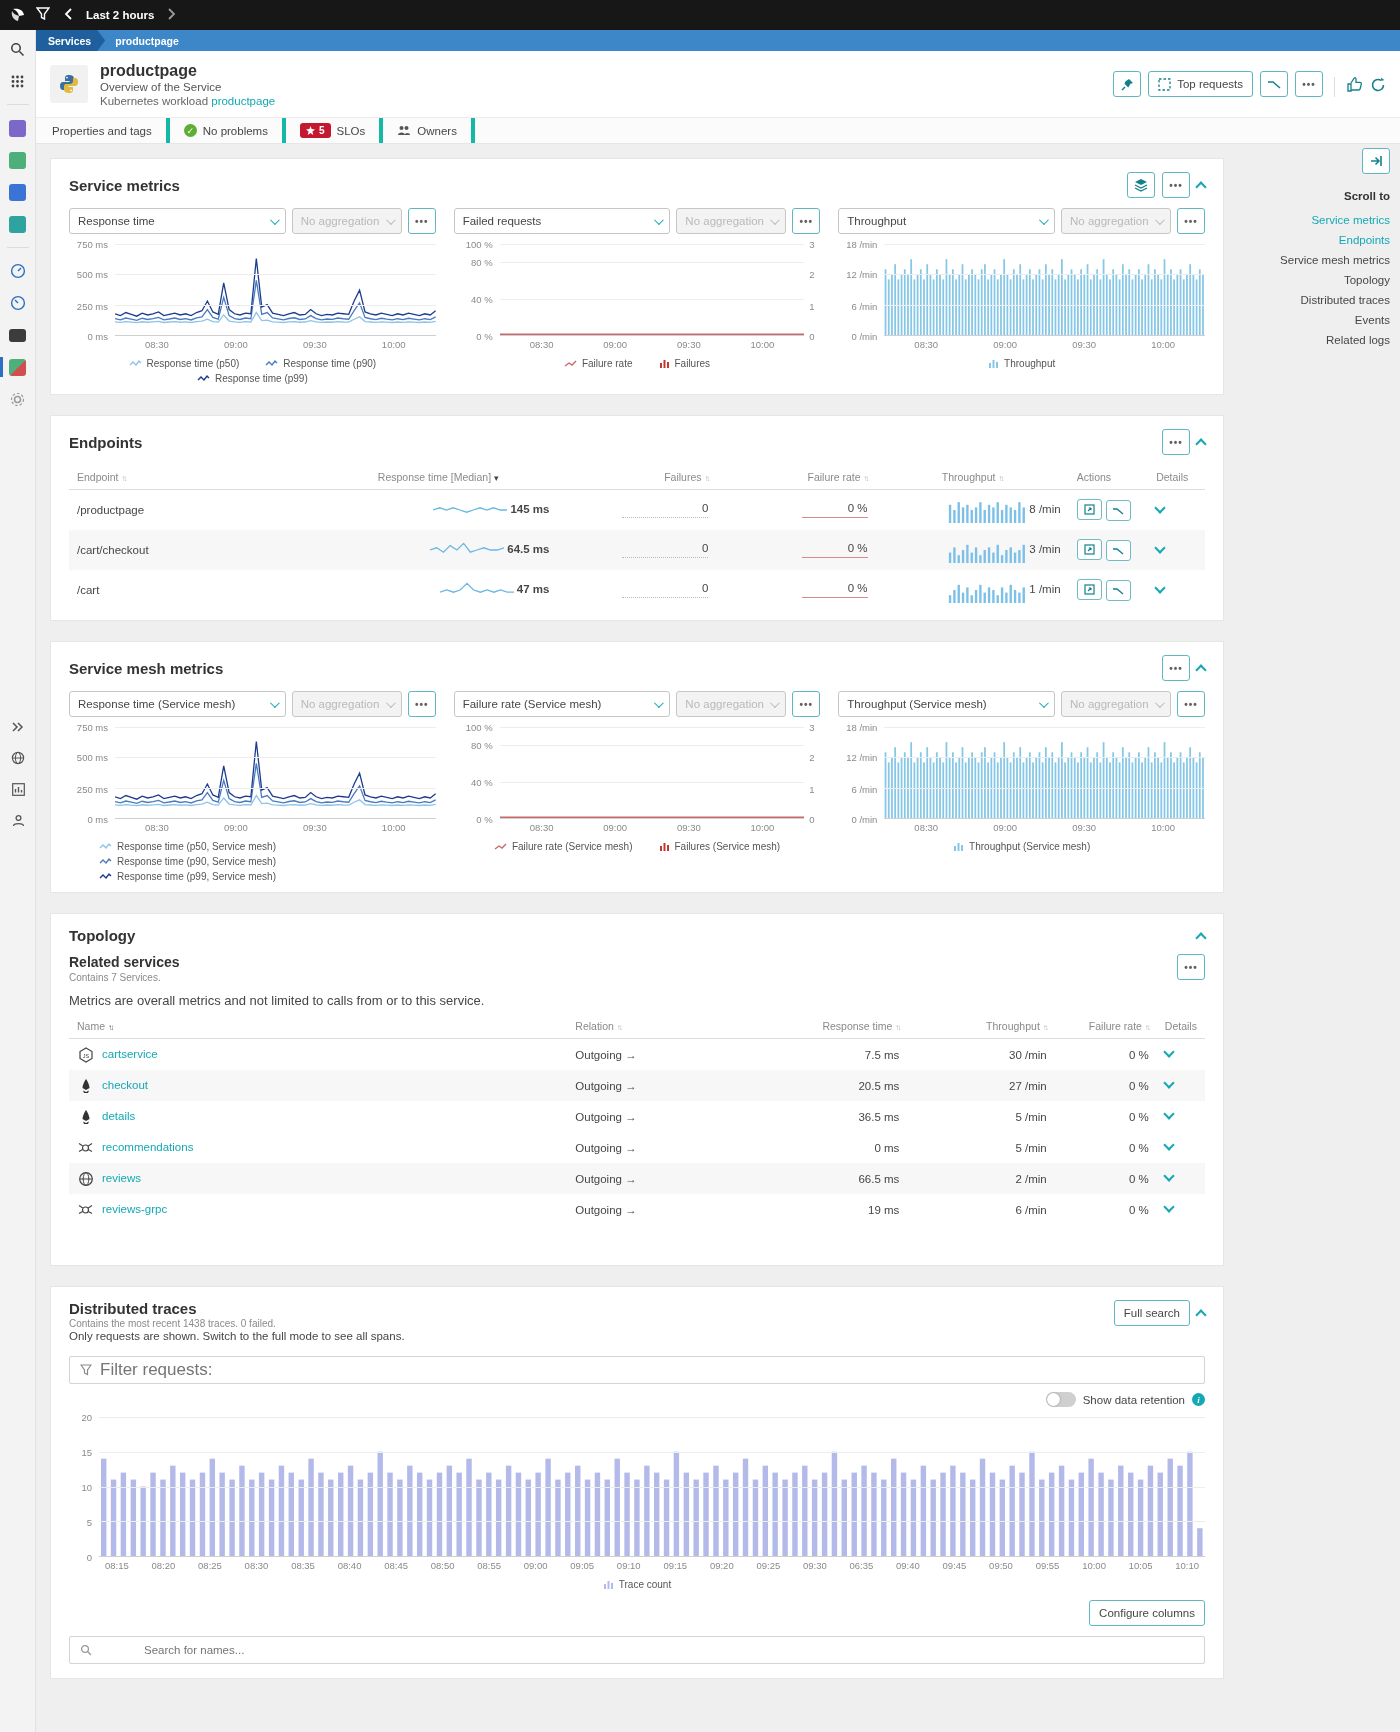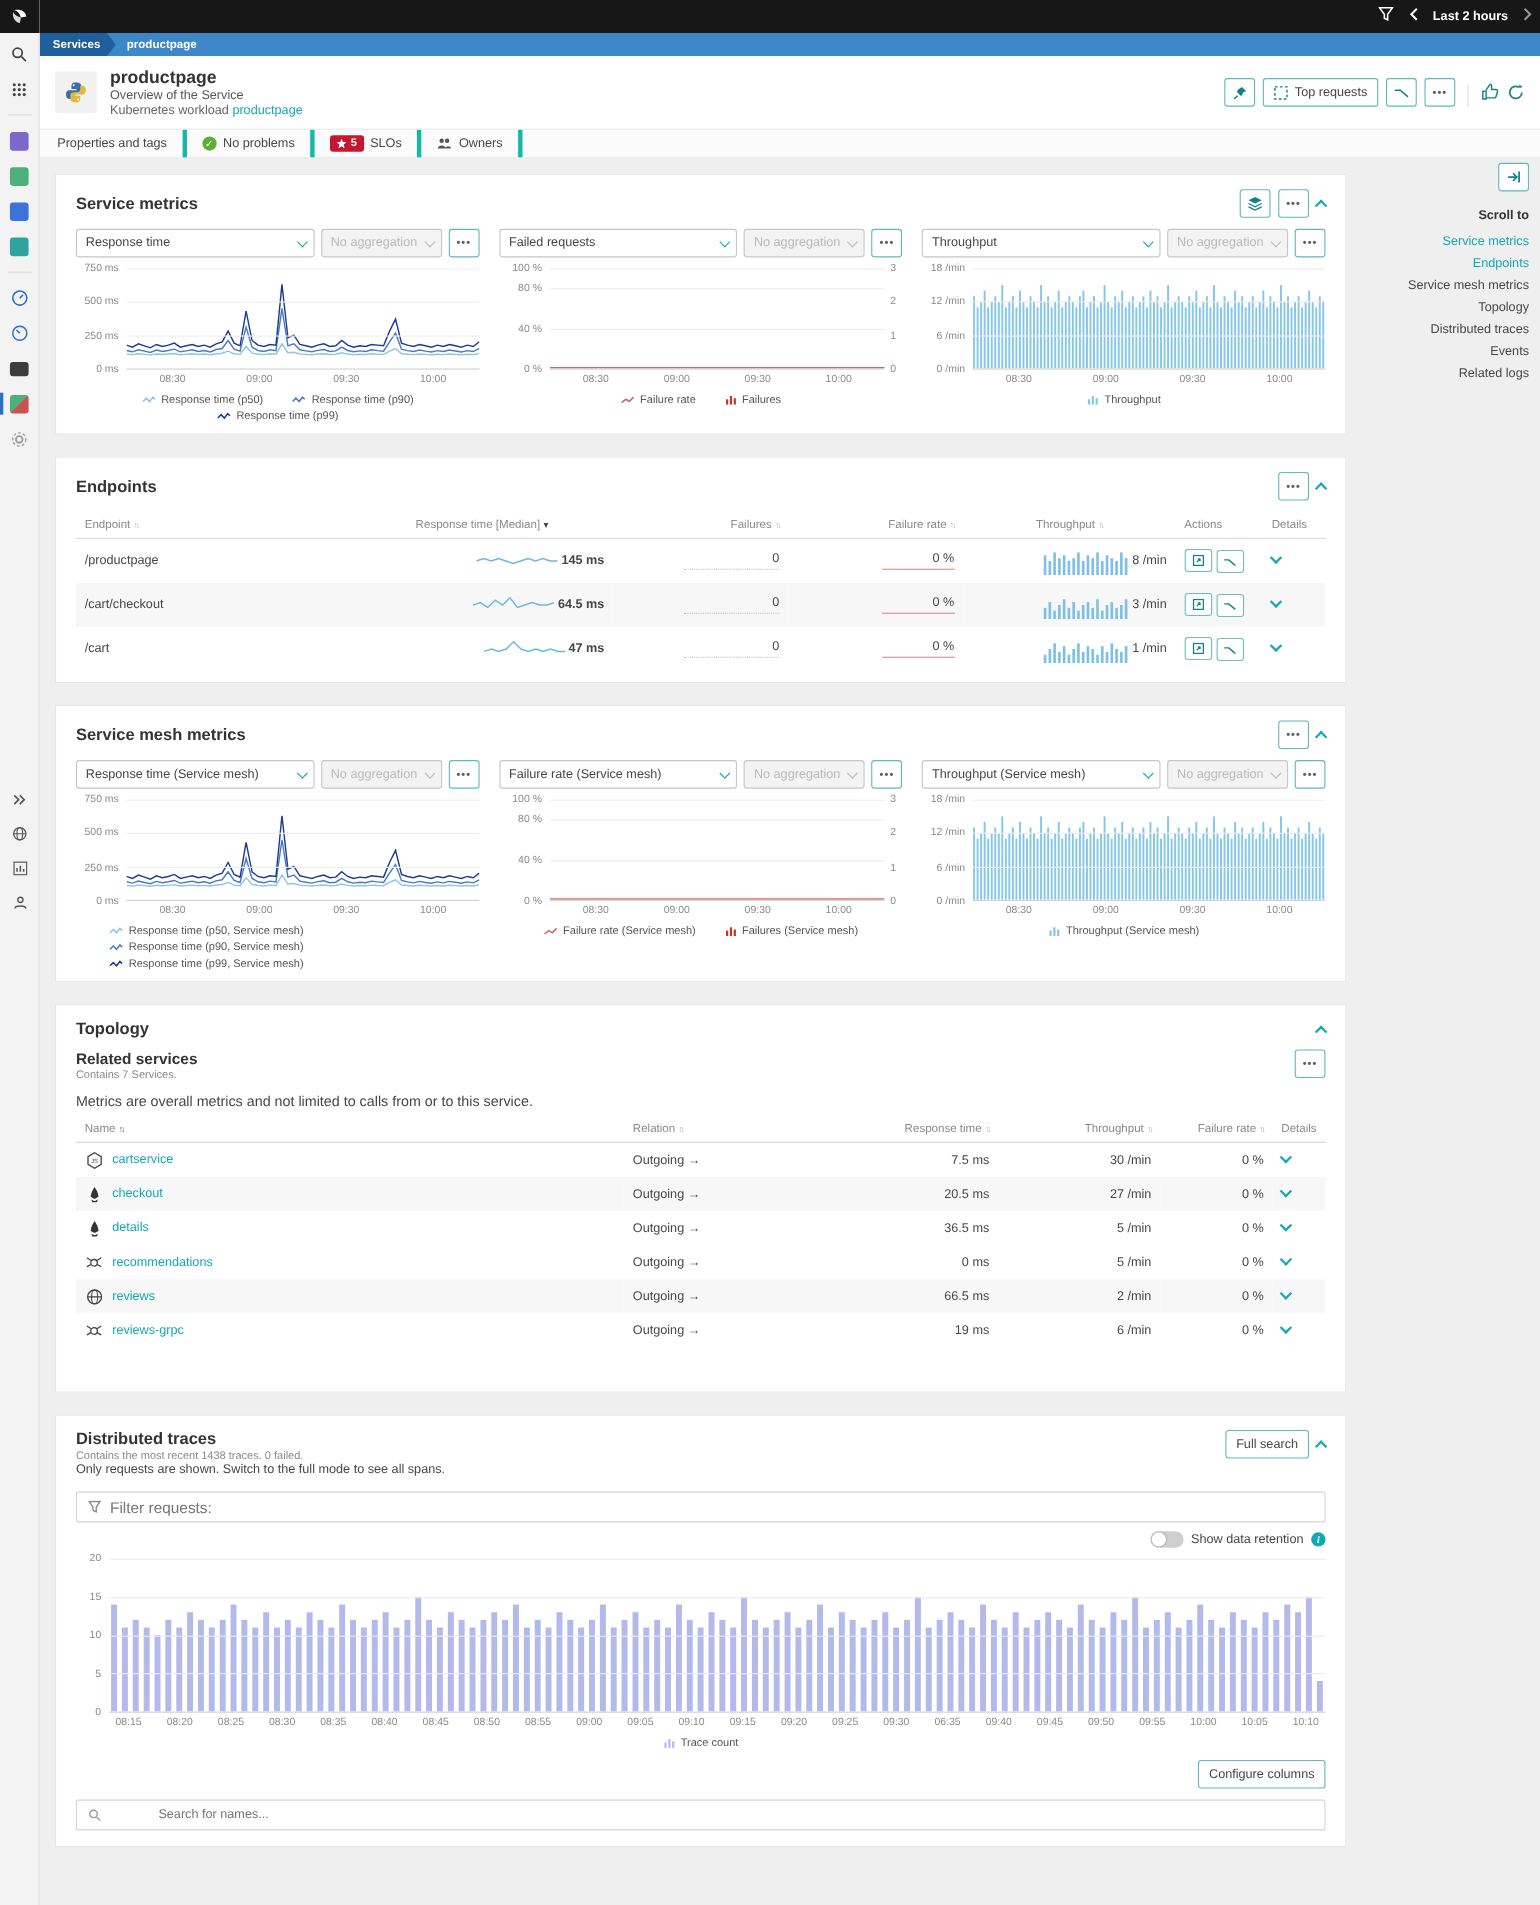--- a/index.html
+++ b/index.html
@@ -11,21 +11,21 @@
   .sidebar { position:absolute; left:0; top:0; width:36px; height:1732px; background:#f3f3f3; border-right:1px solid #e2e2e2; z-index:5; }
   .logo-box { width:36px; height:30px; background:#171717; display:flex; align-items:center; justify-content:center; }
   .sb-icons { display:flex; flex-direction:column; align-items:center; padding-top:10px; gap:14px; }
   .sb-ic { width:18px; height:18px; display:flex; align-items:center; justify-content:center; position:relative; }
   .sb-div { width:22px; border-top:1px solid #dcdcdc; }
   .sb-active { position:absolute; left:-9px; top:-1px; width:3px; height:20px; background:#2d6fc0; }
   .sb-bottom { position:absolute; left:0; top:718px; width:36px; display:flex; flex-direction:column; align-items:center; gap:13px; }
   .chip { width:17px; height:17px; border-radius:3px; }
 
   
-  .topbar { position:absolute; left:36px; top:0; right:0; height:30px; background:#171717; display:flex; align-items:center; justify-content:flex-end; gap:14px; padding-right:7px; }
+  .topbar { position:absolute; left:36px; top:0; right:0; height:30px; background:#171717; display:flex; align-items:center; justify-content:flex-start; gap:14px; padding-right:7px; }
   .topbar .tf { color:#fff; font-size:11.5px; font-weight:bold; }
   .crumbbar { position:absolute; left:36px; top:30px; right:0; height:21px; background:#3d87c8; display:flex; align-items:center; }
   .crumb-svc { background:#1f5f9d; color:#fff; font-size:10.5px; font-weight:bold; height:21px; display:flex; align-items:center; padding:0 14px 0 12px;
     clip-path:polygon(0 0, calc(100% - 8px) 0, 100% 50%, calc(100% - 8px) 100%, 0 100%); }
   .crumb-cur { color:#fff; font-size:10.5px; font-weight:bold; margin-left:10px; }
 
   
   .svc-head { position:absolute; left:36px; top:51px; right:0; height:66px; background:#fff; display:flex; align-items:center; padding:0 14px; }
   .py-badge { width:38px; height:38px; background:#f1f1f1; border-radius:3px; display:flex; align-items:center; justify-content:center; margin-right:12px; }
   .svc-title { font-size:16px; font-weight:bold; color:#333; line-height:19px; }
@@ -99,21 +99,21 @@
   .rel-head { display:flex; align-items:flex-start; }
   .rel-title { font-size:14px; font-weight:bold; color:#333; }
   .rel-sub { font-size:10px; color:#8a8a8a; margin-top:2px; }
   .rel-note { font-size:13px; color:#454646; margin:10px 0 6px 0; }
   .svcic { width:17px; height:17px; display:inline-flex; align-items:center; justify-content:center; margin-right:8px; vertical-align:middle; }
 
   
   .tr-sub1 { font-size:10px; color:#8a8a8a; }
   .tr-sub2 { font-size:11.5px; color:#454646; margin-top:1px; }
   .filter-input { display:flex; align-items:center; gap:8px; border:1px solid #d4d4d4; border-radius:2px; height:28px; padding:0 10px; margin:14px 0 8px 0; background:#fff; }
-  .filter-input input { border:none; outline:none; flex:1; font-size:14px; font-family:inherit; color:#454646; }
+  .filter-input input { border:none; outline:none; flex:1; font-size:17px; font-family:inherit; color:#454646; }
   .retention { display:flex; align-items:center; justify-content:flex-end; gap:7px; font-size:11.5px; margin:4px 0 10px 0; }
   .toggle { width:30px; height:15px; border-radius:8px; background:#cfcfcf; position:relative; cursor:pointer; }
   .toggle .knob { position:absolute; left:1px; top:1px; width:13px; height:13px; border-radius:50%; background:#fff; box-shadow:0 0 2px rgba(0,0,0,.4); }
   .info-i { width:13px; height:13px; border-radius:50%; background:#14a8b4; color:#fff; font-size:9px; font-weight:bold; display:inline-flex; align-items:center; justify-content:center; font-family:"Liberation Serif", serif; font-style:italic; }
   .cfgrow { display:flex; justify-content:flex-end; margin:10px 0; }
   .searchrow { display:flex; align-items:center; gap:8px; border:1px solid #d4d4d4; border-radius:2px; height:28px; padding:0 10px; margin-bottom:4px; }
   .searchrow input { border:none; outline:none; flex:1; font-size:11.5px; font-family:inherit; color:#454646;margin-left:44px; }
 
   
   .rail { position:absolute; right:10px; top:148px; width:150px; text-align:right; font-size:11.5px; }

